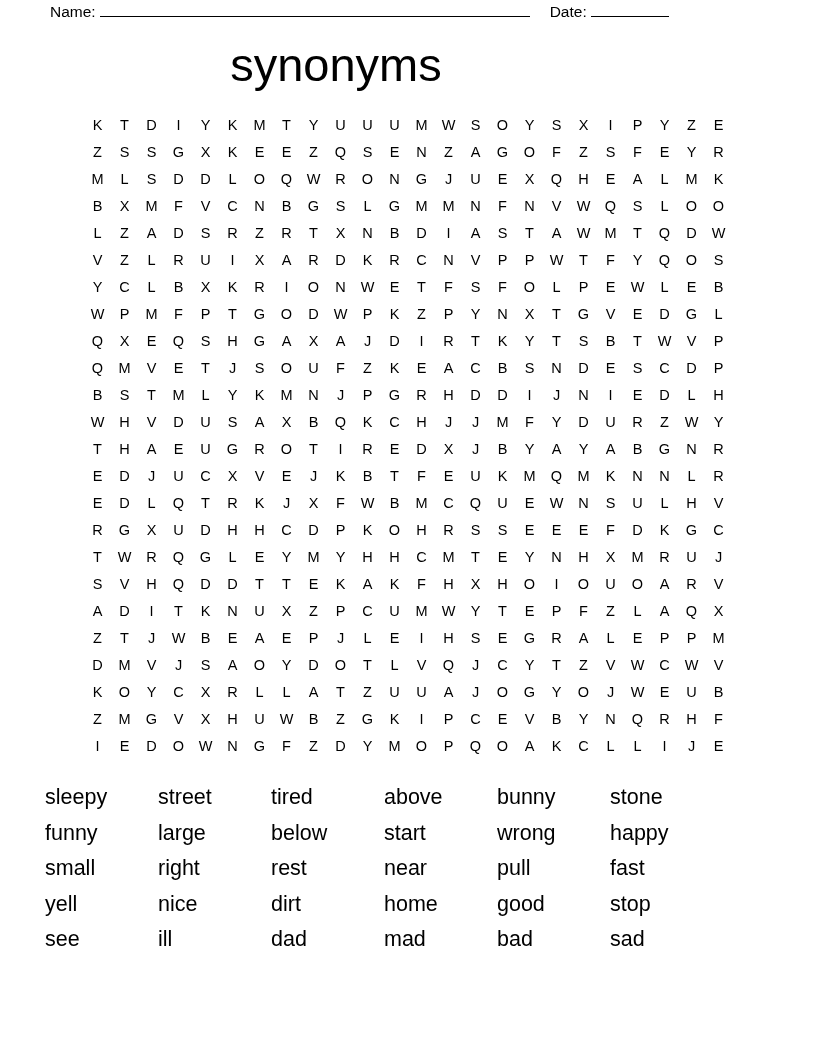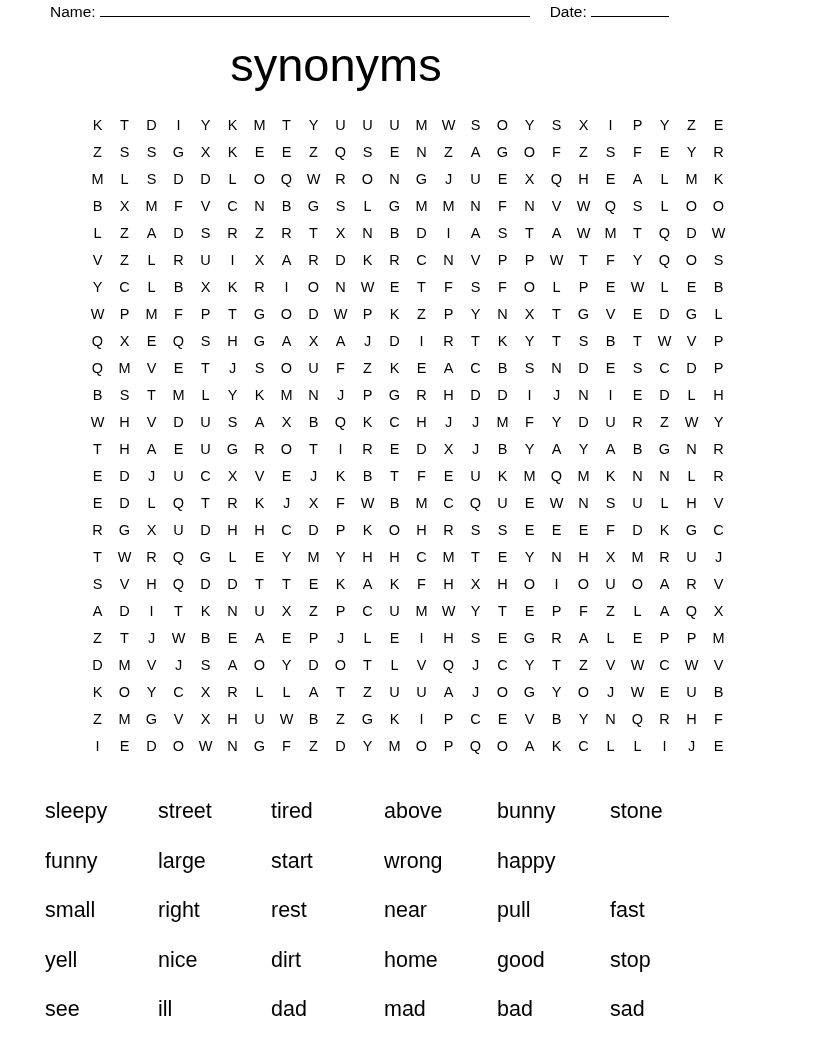--- a/index.html
+++ b/index.html
@@ -83,21 +83,20 @@
   .word-list {
     position: absolute;
     left: 45px;
     top: 780px;
     width: 730px;
   }
   .word-row {
     display: flex;
     height: 35.5px;
     align-items: flex-end;
-    margin-top: 14px;
   }
   .word-cell {
     width: 113px;
     flex: 0 0 113px;
     font-size: 21.5px;
     line-height: 35.5px;
     text-align: left;
     white-space: nowrap;
   }
 </style>
@@ -746,20 +745,21 @@
       <div class="word-cell">sleepy</div>
       <div class="word-cell">street</div>
       <div class="word-cell">tired</div>
       <div class="word-cell">above</div>
       <div class="word-cell">bunny</div>
       <div class="word-cell">stone</div>
     </div>
     <div class="word-row">
       <div class="word-cell">funny</div>
       <div class="word-cell">large</div>
+      <div class="word-cell">below</div>
       <div class="word-cell">start</div>
       <div class="word-cell">wrong</div>
       <div class="word-cell">happy</div>
     </div>
     <div class="word-row">
       <div class="word-cell">small</div>
       <div class="word-cell">right</div>
       <div class="word-cell">rest</div>
       <div class="word-cell">near</div>
       <div class="word-cell">pull</div>

